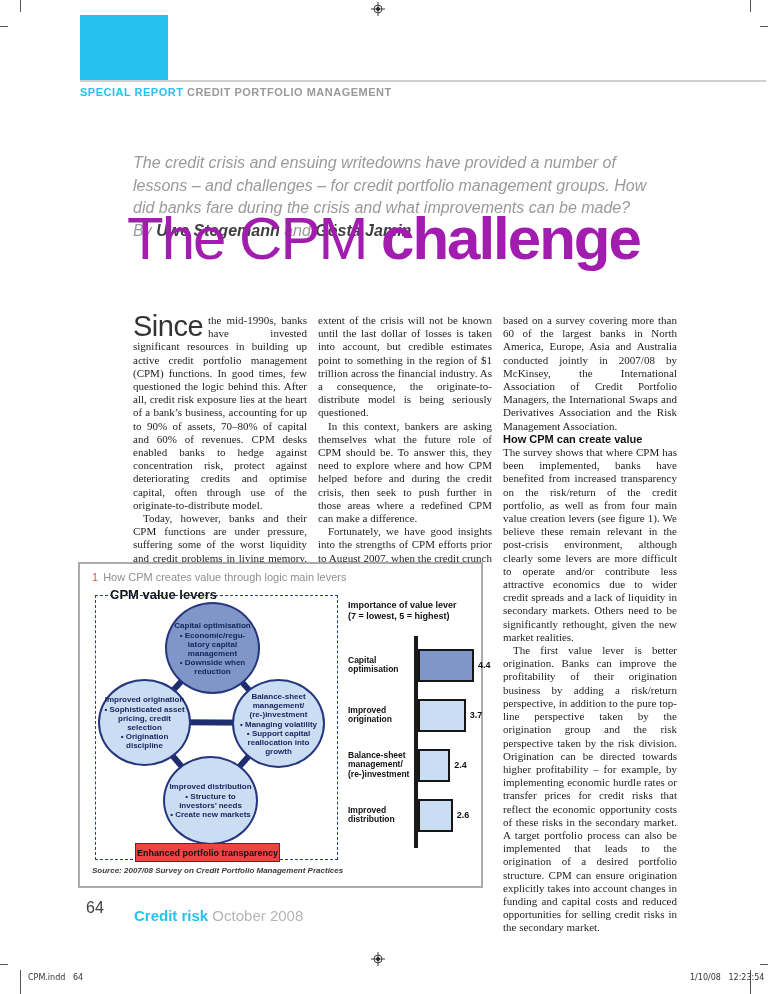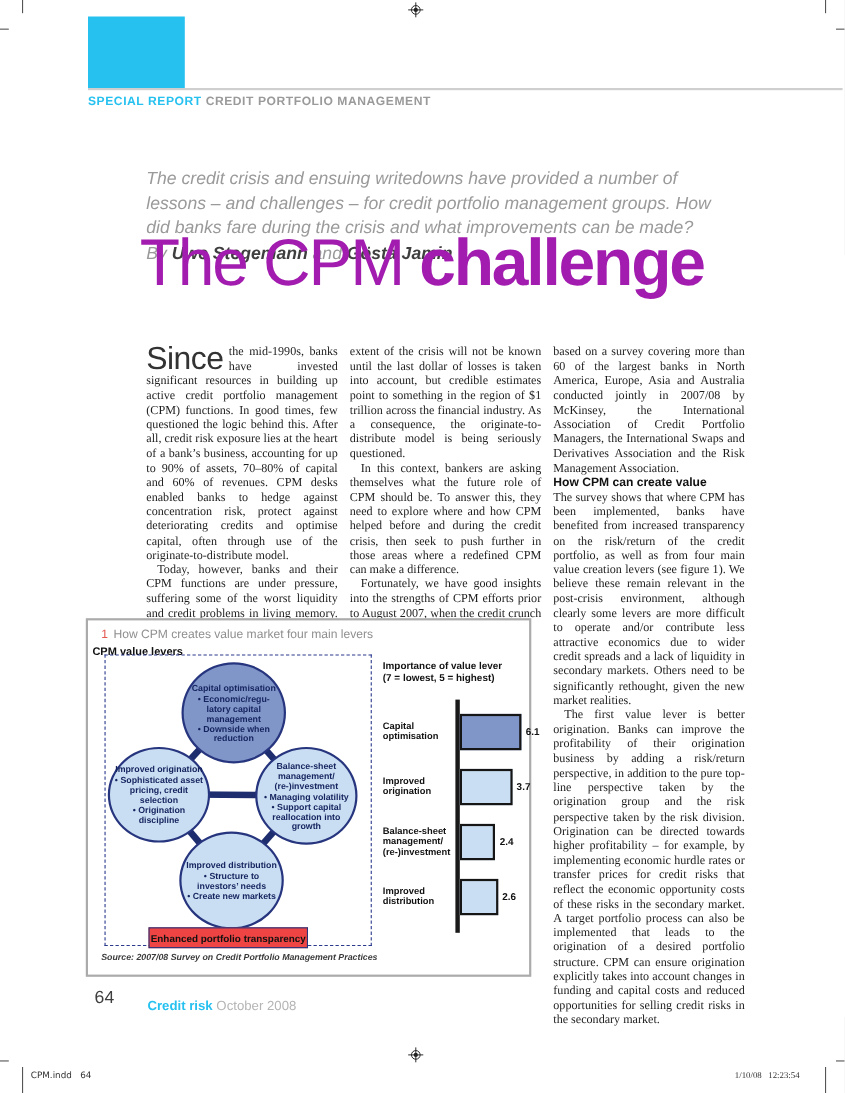--- a/index.html
+++ b/index.html
@@ -38,21 +38,21 @@
   .dropword{float:left;font-family:"Liberation Sans",sans-serif;font-weight:300;
        font-size:29px;line-height:25px;height:26px;margin:0 5px 0 0;color:#333;letter-spacing:-.5px;}
   .subhead{font-family:"Liberation Sans",sans-serif;font-weight:700;font-size:11px;
        margin:12px 0 1px 0;color:#111;text-align:left;}
 
   
   .figure-panel{position:absolute;left:78px;top:562px;width:401px;height:322px;
        border:2px solid #ababab;background:#fff;}
   .fig-head{position:absolute;left:12px;top:7px;font-size:11px;color:#8f8f8f;}
   .fig-head .fig-num{color:#e2574e;margin-right:5px;}
-  .fig-sublabel{position:absolute;left:4px;top:23px;font-size:10px;font-weight:700;color:#111;}
+  .fig-sublabel{position:absolute;left:30px;top:23px;font-size:13px;font-weight:700;color:#111;}
   .dash-box{position:absolute;left:15px;top:31px;width:241px;height:263px;
        border:1.5px dashed #2b3a8c;}
   .connectors{position:absolute;left:0;top:0;}
   .circle{position:absolute;border-radius:50%;border:2px solid #26357e;color:#15245f;
        display:flex;flex-direction:column;justify-content:center;align-items:center;
        text-align:center;font-size:8px;line-height:9px;box-sizing:border-box;padding:4px;}
   .circle .c-title{font-weight:700;margin-bottom:1px;}
   .circle .bullet{font-weight:600;}
   .circle .bullet::before{content:"• ";}
   .circle.dark{background:#8095c8;}
@@ -73,21 +73,21 @@
   .chart-axis{position:absolute;left:334px;top:72px;width:4px;height:212px;background:#1a1a1a;}
   .bar-row{position:absolute;left:268px;height:34px;display:flex;align-items:center;}
   .bar-row .bar-label{width:64px;margin-right:6px;font-size:8.5px;font-weight:600;
        line-height:9.5px;color:#111;}
   .hbar{height:29px;border:2px solid #161616;box-sizing:content-box;}
   .bar-value{margin-left:4px;font-size:9px;font-weight:700;color:#111;}
   .row0{top:84px;} .row1{top:134px;} .row2{top:184px;} .row3{top:234px;}
 
   
   .page-number{position:absolute;left:86px;top:899px;font-size:16px;color:#3e3e3e;}
-  .folio{position:absolute;left:134px;top:907px;font-size:12px;}
+  .folio{position:absolute;left:134px;top:907px;font-size:15px;}
   .folio .mag{color:#27c1f0;font-weight:700;}
   .folio .issue{color:#b5b5b5;}
 </style>
 </head>
 <body>
 
 <div class="page">
 
   <div class="crop" style="left:20px;top:0;width:1px;height:12px;"></div>
   <div class="crop" style="left:0;top:26px;width:8px;height:1px;"></div>
@@ -135,21 +135,21 @@
     <div class="col">
       <p>based on a survey covering more than 60 of the largest banks in North America, Europe, Asia and Australia conducted jointly in 2007/08 by McKinsey, the International Association of Credit Portfolio Managers, the International Swaps and Derivatives Association and the Risk Management Association.</p>
       <p class="subhead">How CPM can create value</p>
       <p>The survey shows that where CPM has been implemented, banks have benefited from increased transparency on the risk/return of the credit portfolio, as well as from four main value creation levers (see figure 1). We believe these remain relevant in the post-crisis environment, although clearly some levers are more difficult to operate and/or contribute less attractive economics due to wider credit spreads and a lack of liquidity in secondary markets. Others need to be significantly rethought, given the new market realities.</p>
       <p class="ind">The first value lever is better origination. Banks can improve the profitability of their origination business by adding a risk/return perspective, in addition to the pure top-line perspective taken by the origination group and the risk perspective taken by the risk division. Origination can be directed towards higher profitability – for example, by implementing economic hurdle rates or transfer prices for credit risks that reflect the economic opportunity costs of these risks in the secondary market. A target portfolio process can also be implemented that leads to the origination of a desired portfolio structure. CPM can ensure origination explicitly takes into account changes in funding and capital costs and reduced opportunities for selling credit risks in the secondary market.</p>
     </div>
   </div>
 
   <div class="figure-panel">
     <div class="fig-head">
-      <span class="fig-num">1</span><span>How CPM creates value market four main levers</span>
+      <span class="fig-num">1</span><span>How CPM creates value through logic main levers</span>
     </div>
     <div class="fig-sublabel">CPM value levers</div>
     <div class="dash-box"></div>
 
     <svg class="connectors" width="401" height="322" viewBox="0 0 401 322">
       <g stroke="#1e2d6e" stroke-width="6">
         <line x1="132" y1="84" x2="64" y2="158"></line>
         <line x1="132" y1="84" x2="198" y2="159"></line>
         <line x1="64" y1="158" x2="198" y2="159"></line>
         <line x1="64" y1="158" x2="130" y2="236"></line>
@@ -183,21 +183,21 @@
 
     <div class="chart-title">
       <div>Importance of value lever</div>
       <div>(7 = lowest, 5 = highest)</div>
     </div>
     <div class="chart-axis"></div>
 
     <div class="bar-row row0">
       <div class="bar-label">Capital optimisation</div>
       <div class="hbar" style="width: 51.92px; background: rgb(128, 149, 200);"></div>
-      <div class="bar-value">6.1</div>
+      <div class="bar-value">4.4</div>
     </div>
     <div class="bar-row row1">
       <div class="bar-label">Improved origination</div>
       <div class="hbar" style="width: 43.66px; background: rgb(201, 222, 242);"></div>
       <div class="bar-value">3.7</div>
     </div>
     <div class="bar-row row2">
       <div class="bar-label">Balance-sheet management/ (re-)investment</div>
       <div class="hbar" style="width: 28.32px; background: rgb(201, 222, 242);"></div>
       <div class="bar-value">2.4</div>
@@ -208,15 +208,15 @@
       <div class="bar-value">2.6</div>
     </div>
   </div>
 
   <div class="page-number">64</div>
   <div class="folio">
     <span class="mag">Credit risk</span><span class="issue"> October 2008</span>
   </div>
 
   <div class="slug" style="left:28px;top:973px;">CPM.indd   64</div>
-  <div class="slug" style="left:668px;top:973px;font-family:Liberation Serif, serif;">1/10/08   12:23:54</div>
+  <div class="slug" style="left:690px;top:973px;">1/10/08   12:23:54</div>
 
 </div>
 
 </body></html>

